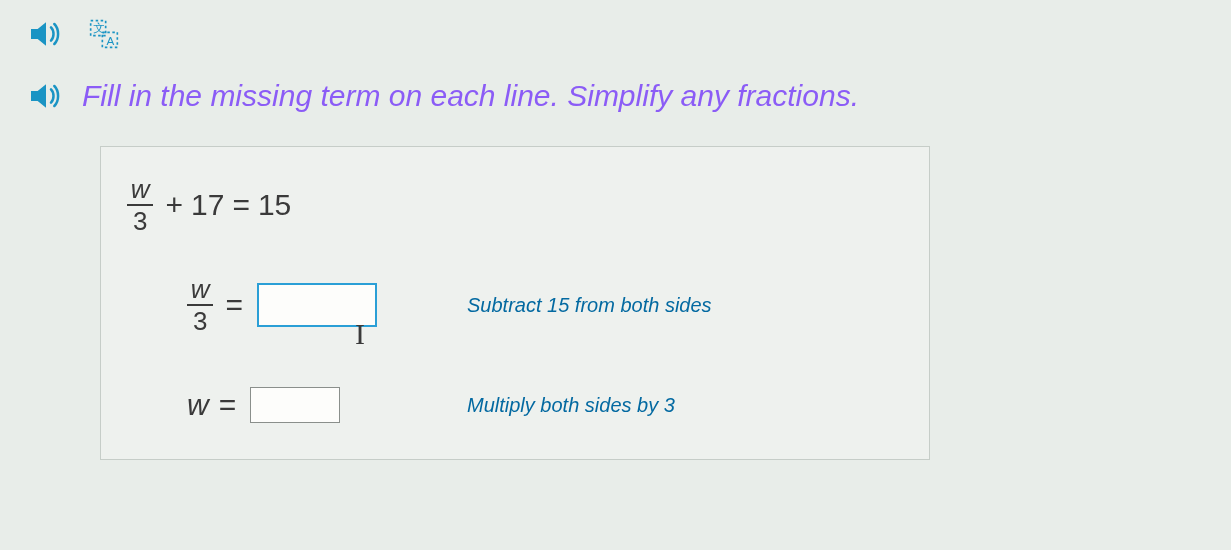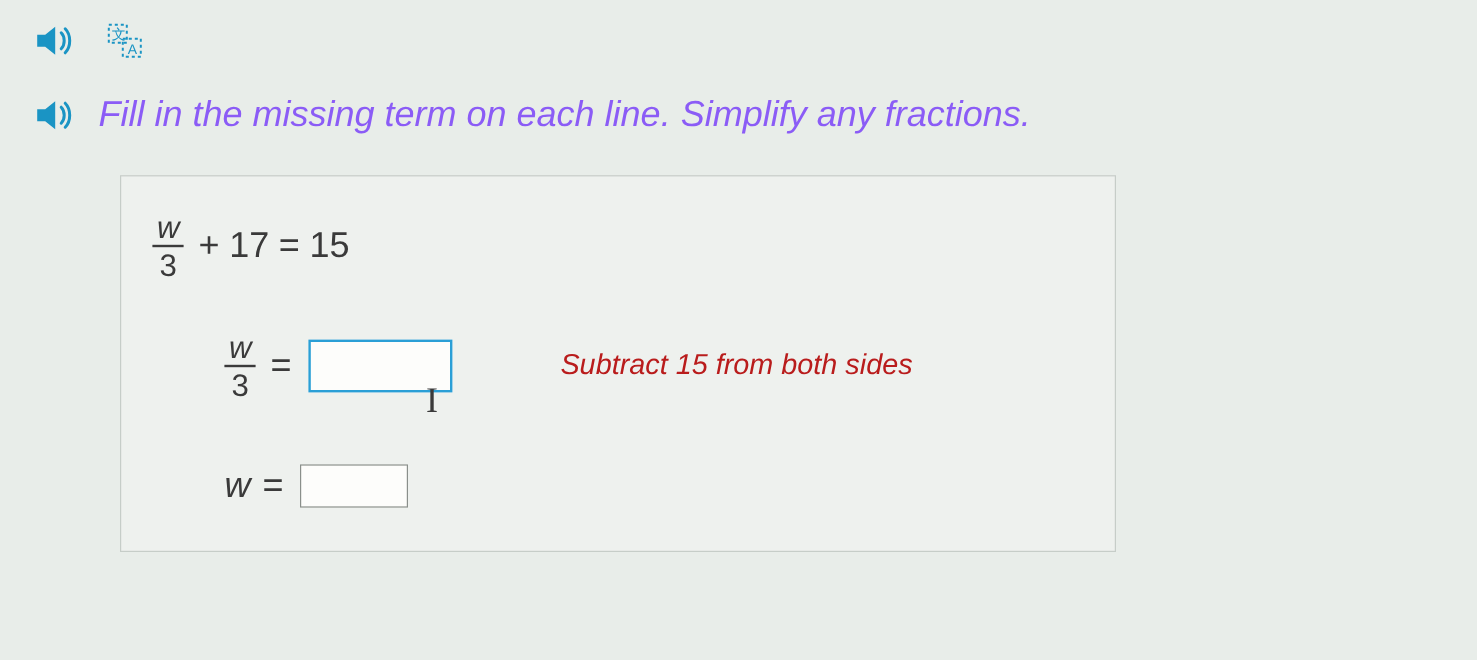--- a/index.html
+++ b/index.html
@@ -71,23 +71,23 @@
     display: flex;
     align-items: center;
     font-size: 30px;
     color: #3a3a3a;
     font-family: Verdana, Geneva, sans-serif;
   }
   .eqcol.indent { padding-left: 60px; }
   .eqcol.indent2 { padding-left: 60px; }
 
   .explcol {
-    font-size: 24px;
+    font-size: 20px;
     font-style: italic;
-    color: #b91c1c;
+    color: #0369a1;
   }
 
   .frac {
     display: inline-flex;
     flex-direction: column;
     align-items: center;
     line-height: 1;
     font-size: 26px;
     margin-right: 8px;
   }
@@ -188,17 +188,18 @@
       </div>
       <div class="explcol">Subtract 15 from both sides</div>
     </div>
 
     <div class="row">
       <div class="eqcol indent2">
         <span class="var">w</span>
         <span class="eqtext">=</span>
         <span class="blank small"></span>
       </div>
+      <div class="explcol">Multiply both sides by 3</div>
     </div>
 
   </div>
 
 </div>
 
 </body></html>

